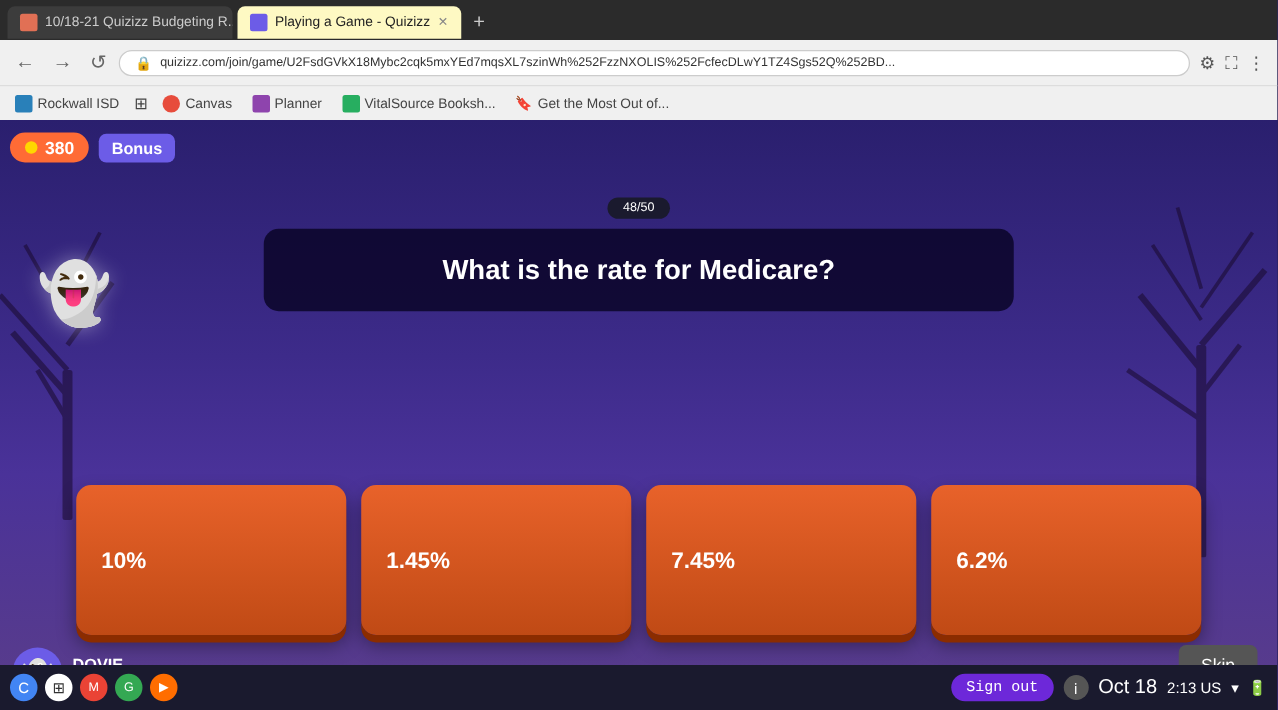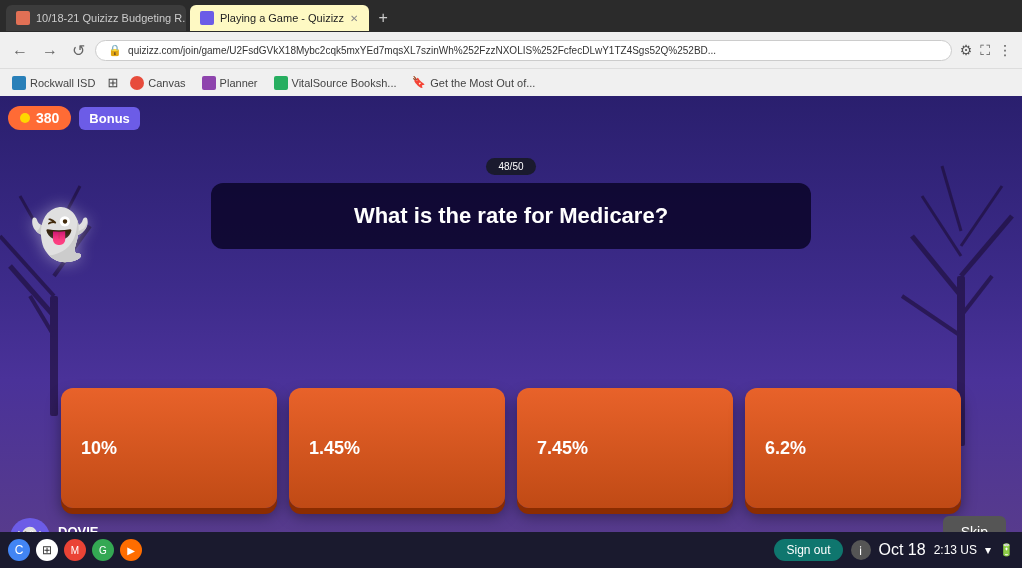--- a/index.html
+++ b/index.html
@@ -358,27 +358,28 @@
 
     .taskbar-right {
       display: flex;
       align-items: center;
       gap: 8px;
       font-size: 12px;
       color: white;
     }
 
     .signout-btn {
-      background: #0f766e;
+      background: #6d28d9;
       color: white;
       border: none;
       border-radius: 12px;
       padding: 4px 12px;
       font-size: 12px;
       cursor: pointer;
+      font-family: Liberation Mono, monospace;
     }
 
     .taskbar-time {
       color: white;
       font-size: 12px;
     }
 
     .taskbar-date {
       color: white;
       font-size: 16px;

